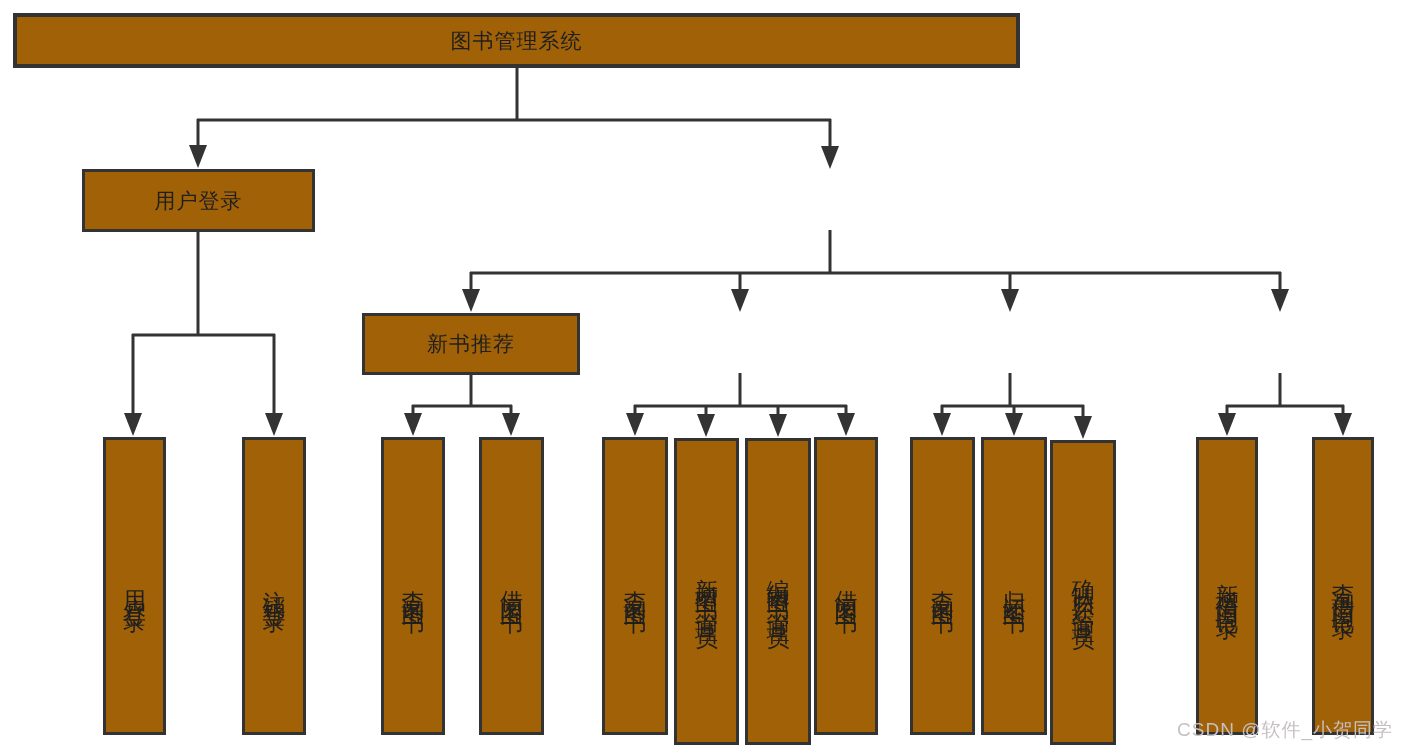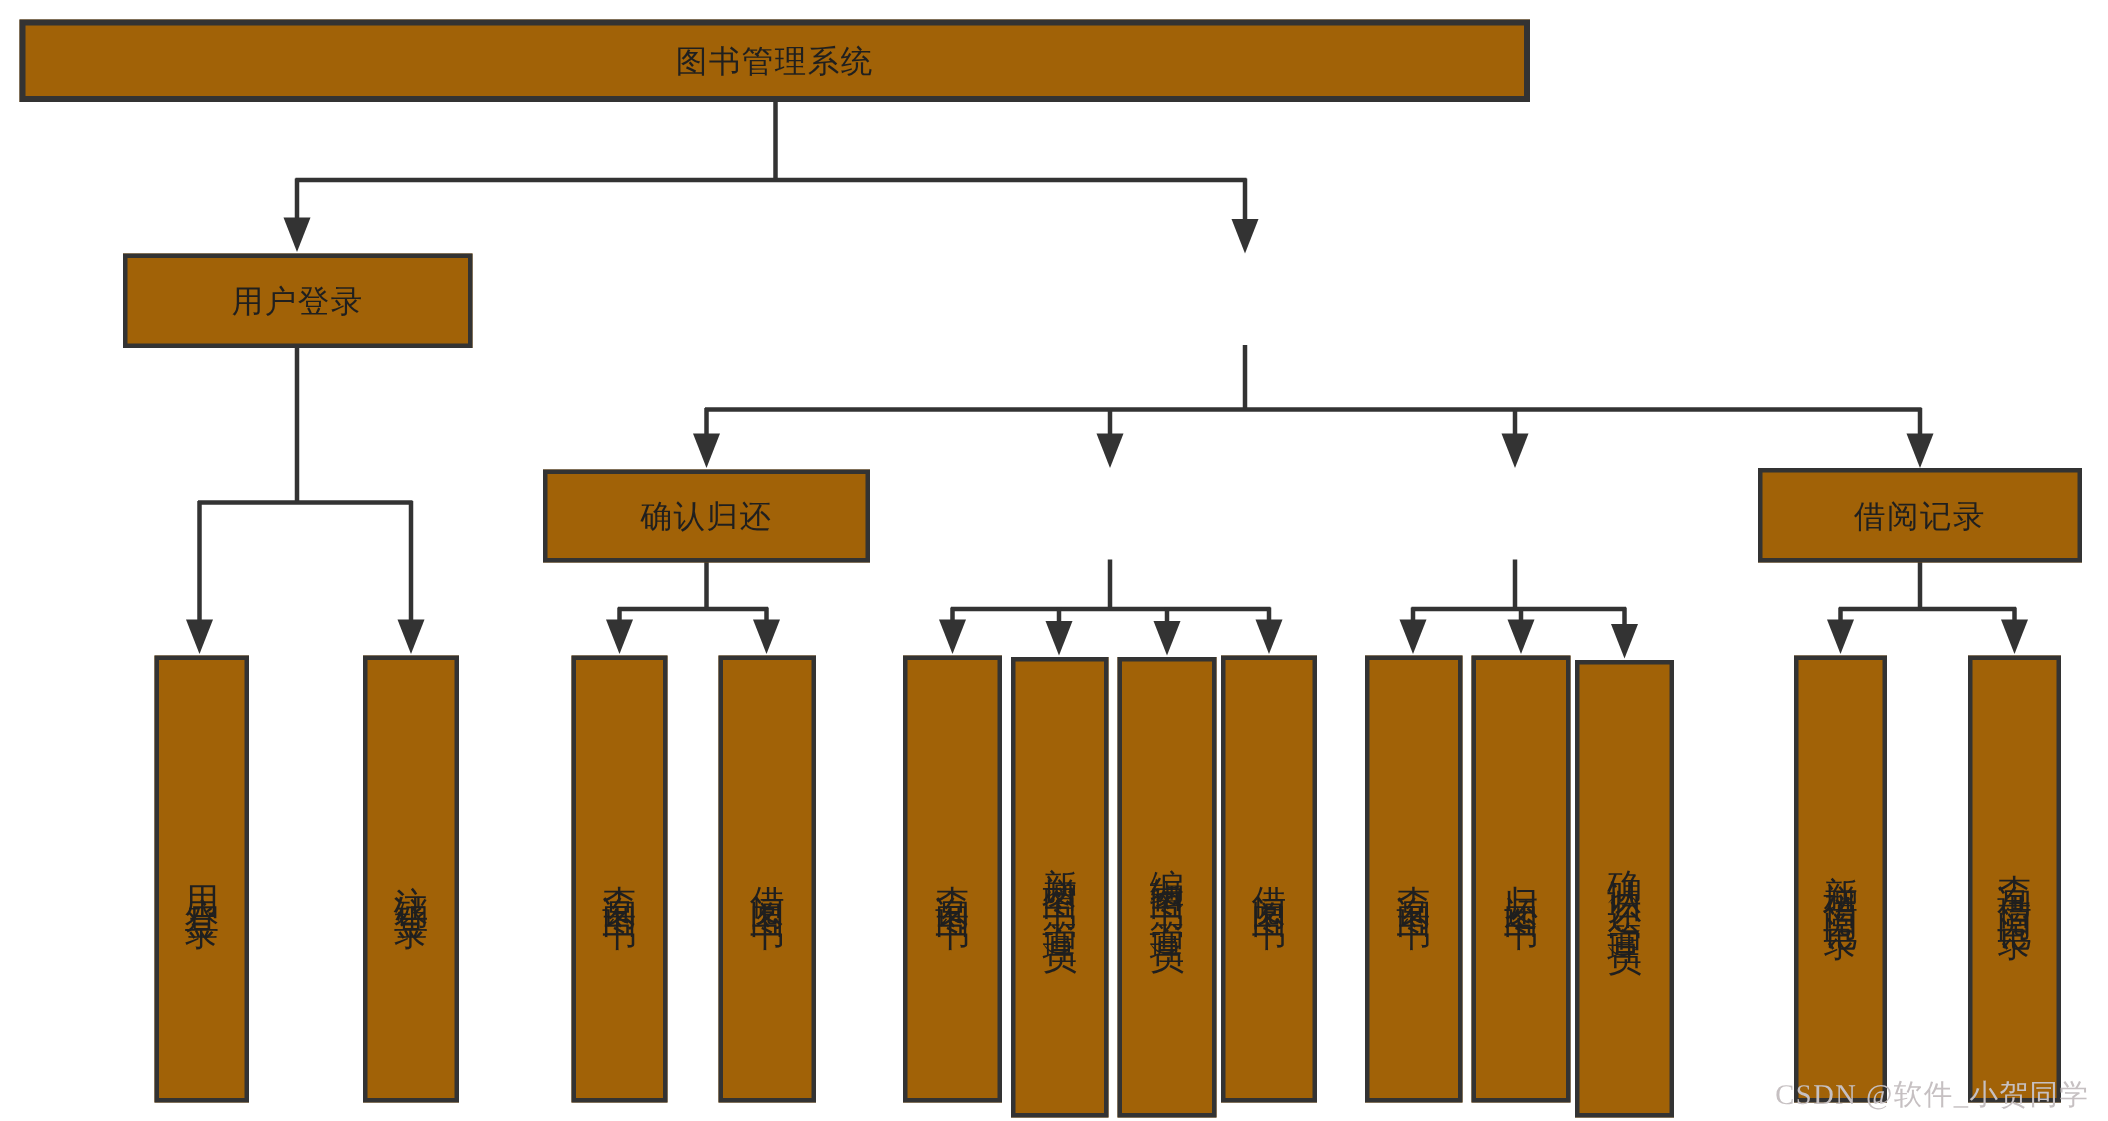--- a/index.html
+++ b/index.html
@@ -14,21 +14,21 @@
     color:#1f1f1f;
   }
   .node.root { border-width:4px; }
   .lbl-h { font-size:21px; letter-spacing:1px; white-space:nowrap; }
   .lbl-v {
     writing-mode:vertical-rl; text-orientation:mixed;
     font-size:23px; letter-spacing:7px; line-height:1;
   }
   .watermark {
     position:absolute; right:12px; bottom:4px;
-    font-size:19px; color:#c6c0c2; letter-spacing:1px; white-space:nowrap;font-family:Liberation Serif, serif;
+    font-size:19px; color:#c6c0c2; letter-spacing:1px; white-space:nowrap;
   }
 </style>
 </head>
 <body>
 
 <div class="canvas">
 
   <svg class="wires" viewBox="0 0 1405 747" fill="none" stroke="#333333" stroke-width="3">
 
     <g>
@@ -107,24 +107,21 @@
 
   <div class="node root" style="left:13px;top:13px;width:1007px;height:55px">
     <span class="lbl-h">图书管理系统</span>
   </div>
 
   <div class="node" style="left:82px;top:169px;width:233px;height:63px">
     <span class="lbl-h">用户登录</span>
   </div>
 
   <div class="node" style="left:362px;top:313px;width:218px;height:62px">
-    <span class="lbl-h">确认归还</span>
-  </div>
-  <div class="node" style="left:1172px;top:312px;width:216px;height:63px">
-    <span class="lbl-h">借阅记录</span>
+    <span class="lbl-h">新书推荐</span>
   </div>
 
   <div class="node" style="left:103px;top:437px;width:63px;height:298px">
     <span class="lbl-v">用户登录</span>
   </div>
   <div class="node" style="left:242px;top:437px;width:64px;height:298px">
     <span class="lbl-v">注销登录</span>
   </div>
 
   <div class="node" style="left:381px;top:437px;width:64px;height:298px">

